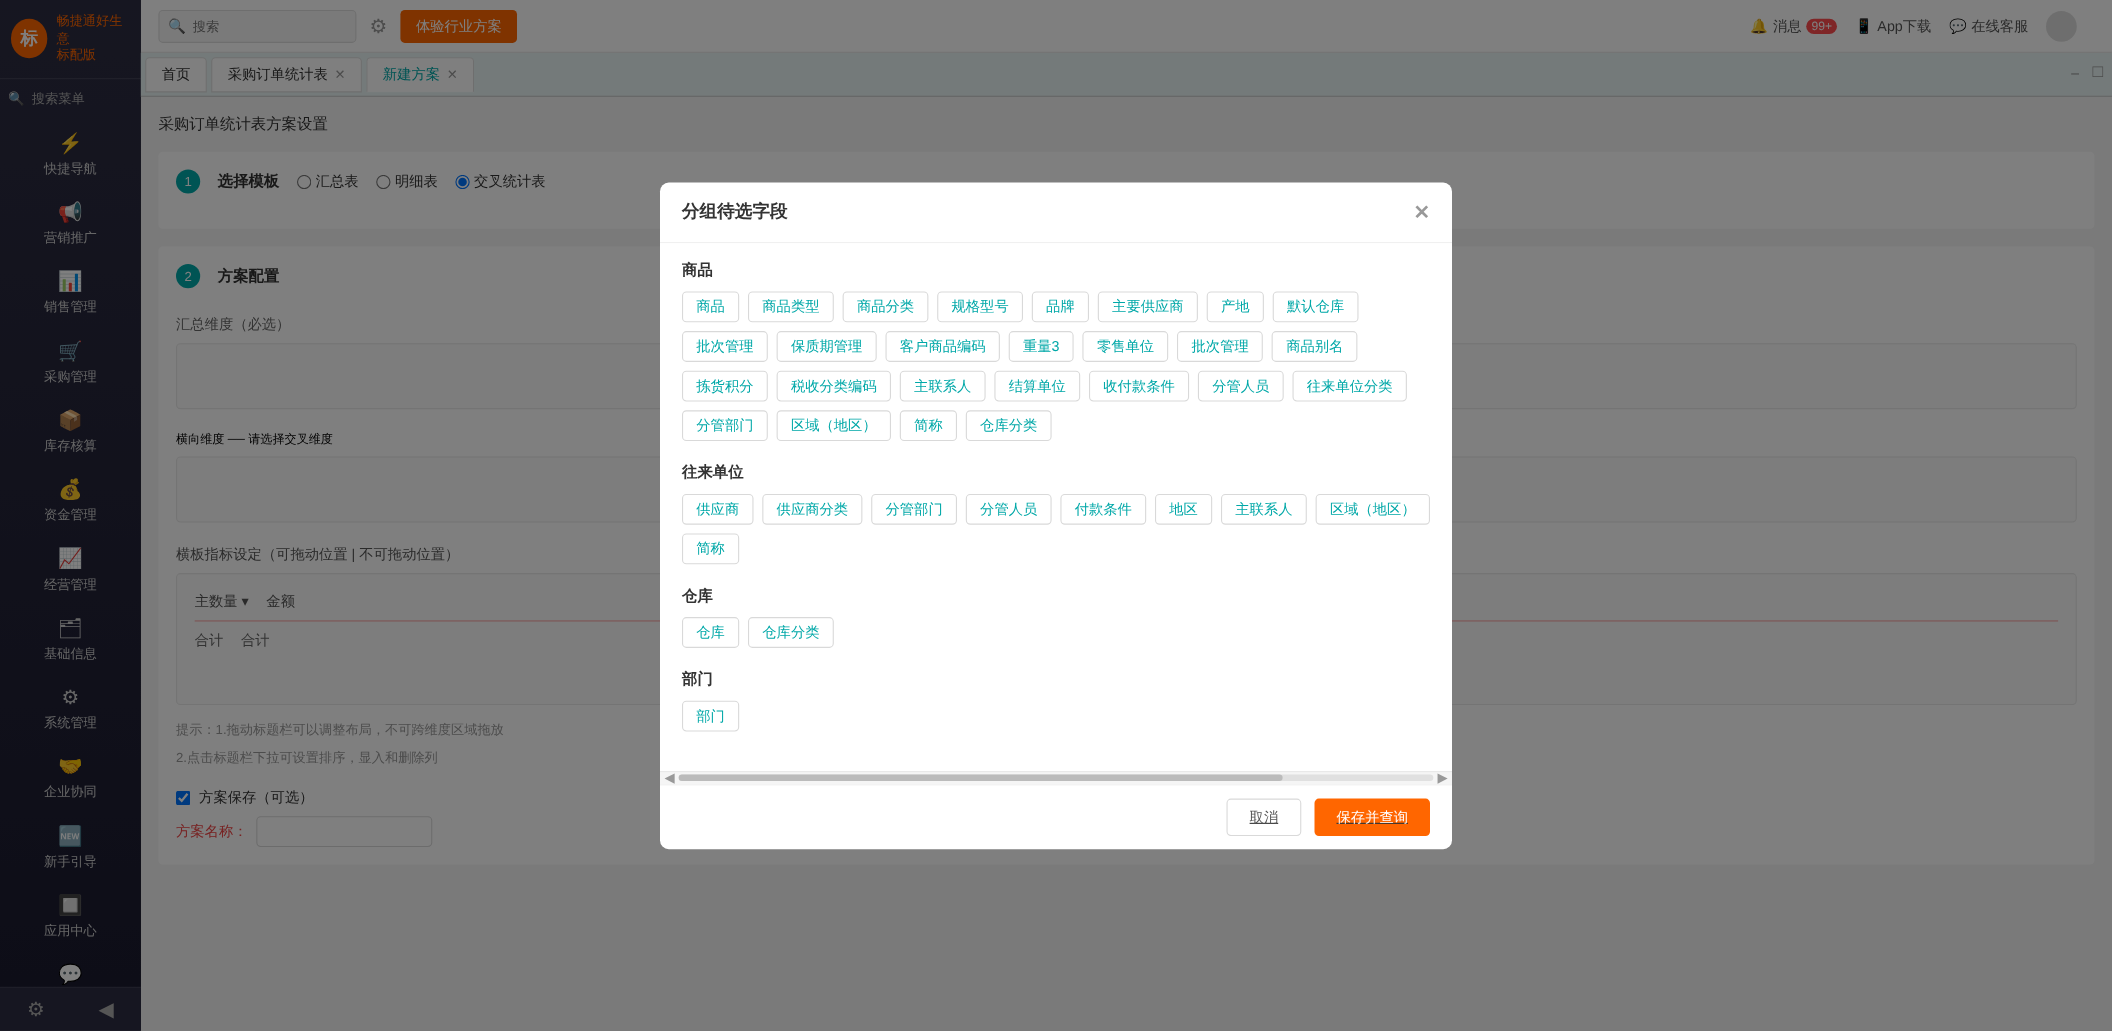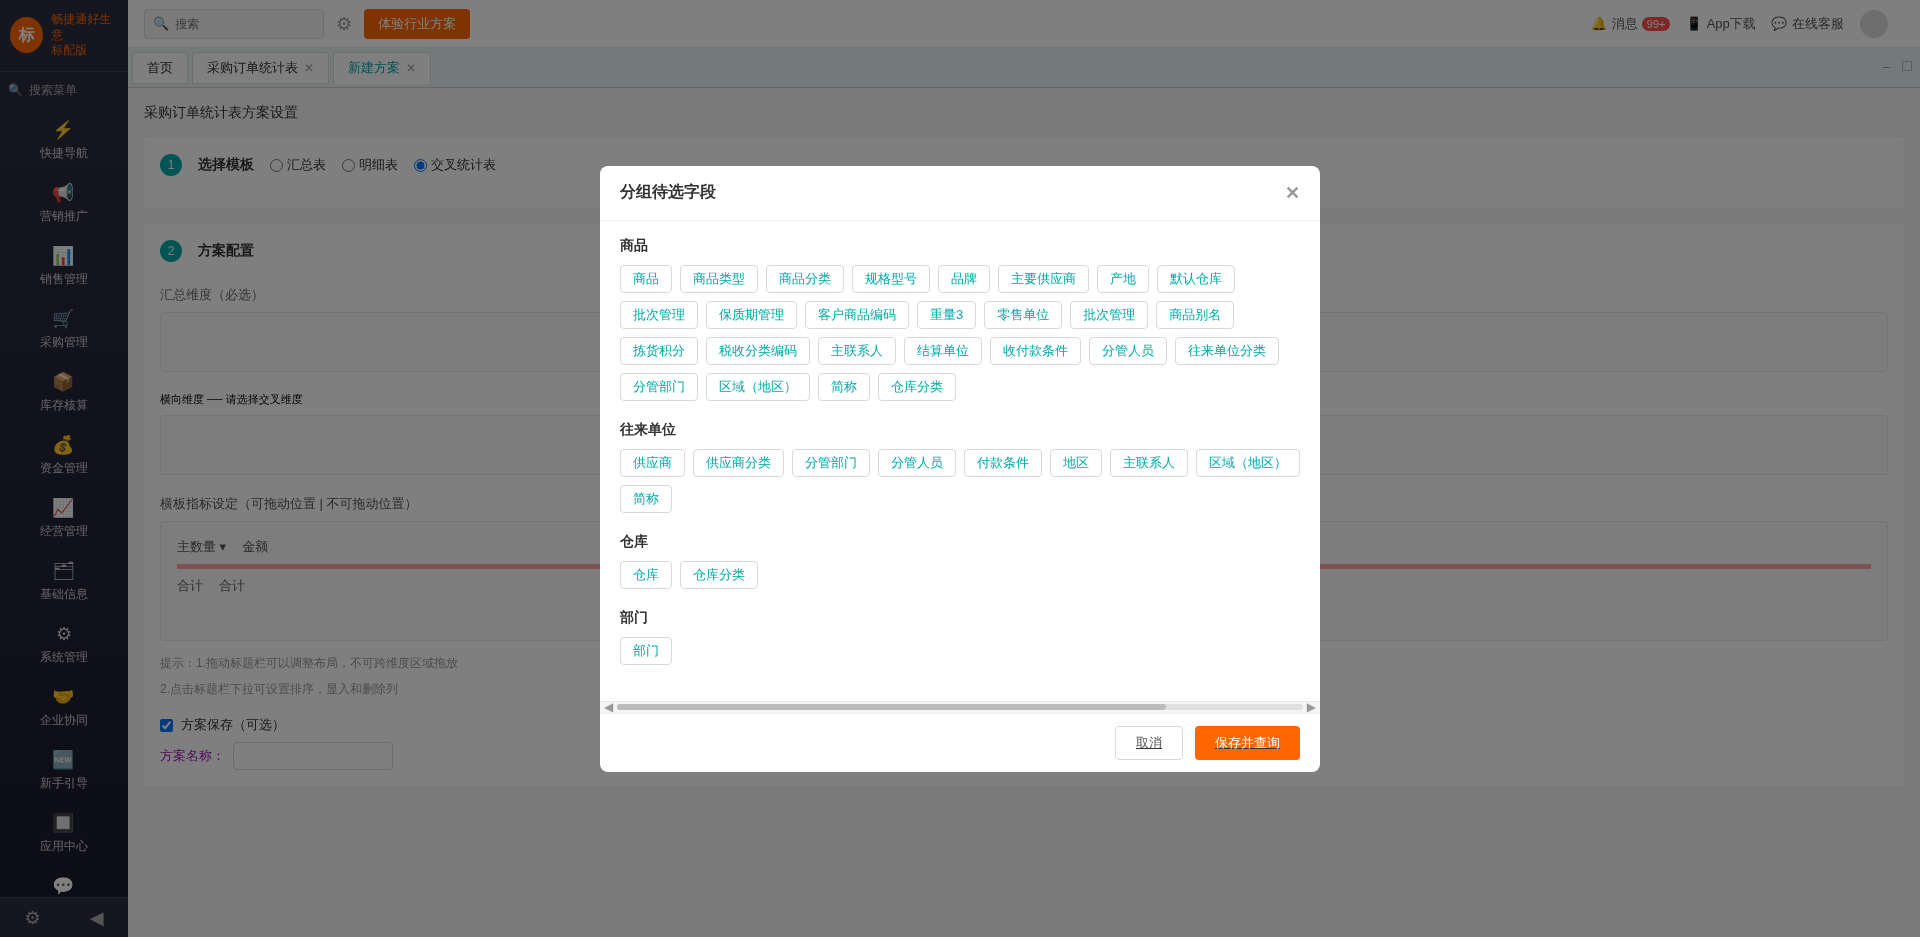--- a/index.html
+++ b/index.html
@@ -311,39 +311,39 @@
       <div class="step-label">方案配置</div>
     </div>
     <div style="padding: 8px 0; color:#666; font-size:13px;">汇总维度（必选）</div>
     <div style="background:#fafafa; border:1px solid #e8e8e8; border-radius:4px; padding:16px; margin-bottom:12px; min-height:60px;"></div>
     <div style="padding: 8px 0; color:#000000; font-size:11px;">横向维度 ── 请选择交叉维度</div>
     <div style="background:#fafafa; border:1px solid #e8e8e8; border-radius:4px; padding:16px; margin-bottom:12px; min-height:60px;"></div>
     <div style="padding: 8px 0; color:#555; font-size:13px;">
       横板指标设定（可拖动位置 | 不可拖动位置）
     </div>
     <div style="background:#fafafa; border:1px solid #e8e8e8; border-radius:4px; padding:16px; min-height:120px;">
-      <div style="display:flex; align-items:center; gap:16px; margin-bottom:8px; border-bottom:5px solid #fca5a5; padding-bottom:8px; color:#555;">
+      <div style="display:flex; align-items:center; gap:16px; margin-bottom:8px; border-bottom:1px solid #fca5a5; padding-bottom:8px; color:#555;">
         <span>主数量 ▾</span>
           <span>金额</span>
       </div>
       <div style="display:flex; gap:16px; color:#666;">
         <span>合计</span>
           <span>合计</span>
       </div>
     </div>
     <div style="margin-top:12px; color:#999; font-size:12px; line-height:1.8;">
       <div>提示：1.拖动标题栏可以调整布局，不可跨维度区域拖放</div>
       <div style="margin-top:4px;">2.点击标题栏下拉可设置排序，显入和删除列</div>
     </div>
     <div style="margin-top:16px; display:flex; align-items:center; gap:8px;">
       <input type="checkbox" checked="" style="">
       <span style="color:#333;">方案保存（可选）</span>
     </div>
     <div style="margin-top:8px; display:flex; align-items:center; gap:8px;">
-      <span style="color:#a21caf;">方案名称：</span>
+      <span style="color:#ef4444;">方案名称：</span>
       <input type="text" style="width: 160px; height: 28px; border: 1px solid rgb(217, 217, 217); border-radius: 4px; padding: 0px 8px;">
     </div>
   </div>
 </div>
 
 <div class="overlay">
   <div class="modal">
     <div class="modal-header">
       <span>分组待选字段</span>
       <span class="modal-close">✕</span>

